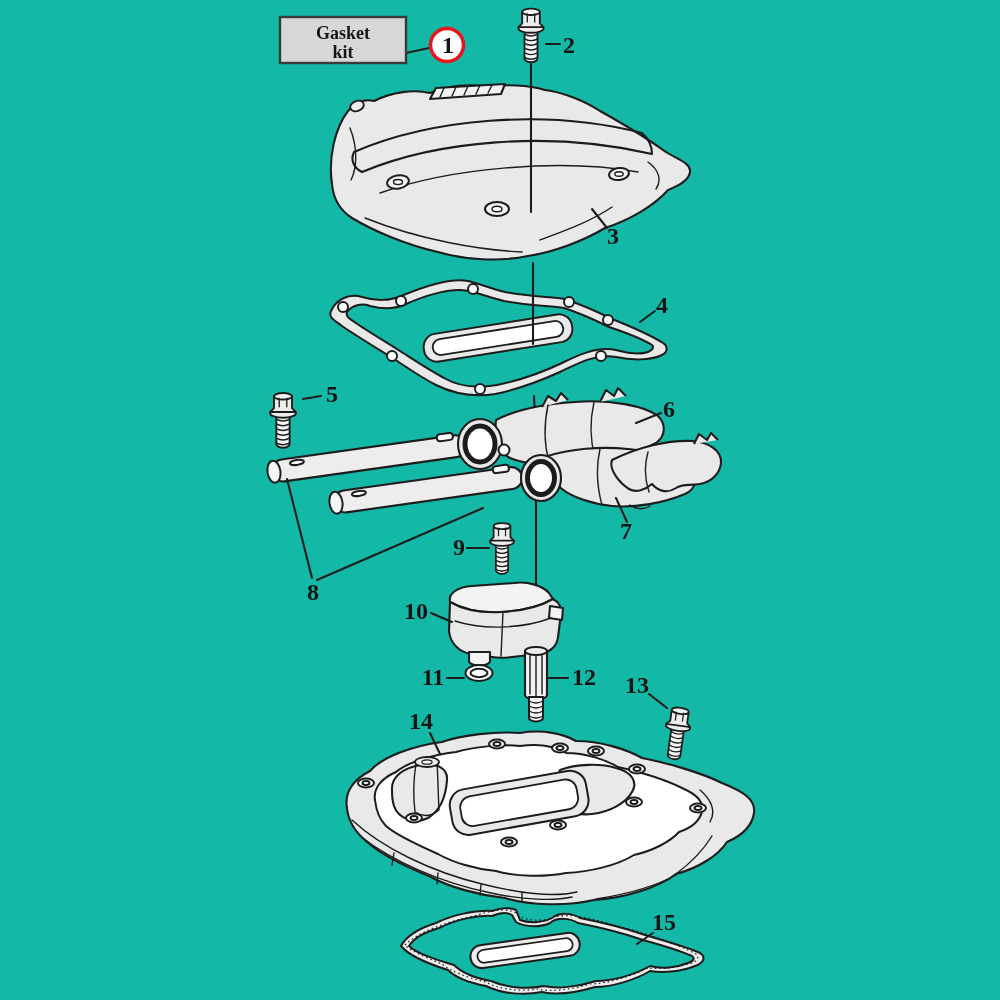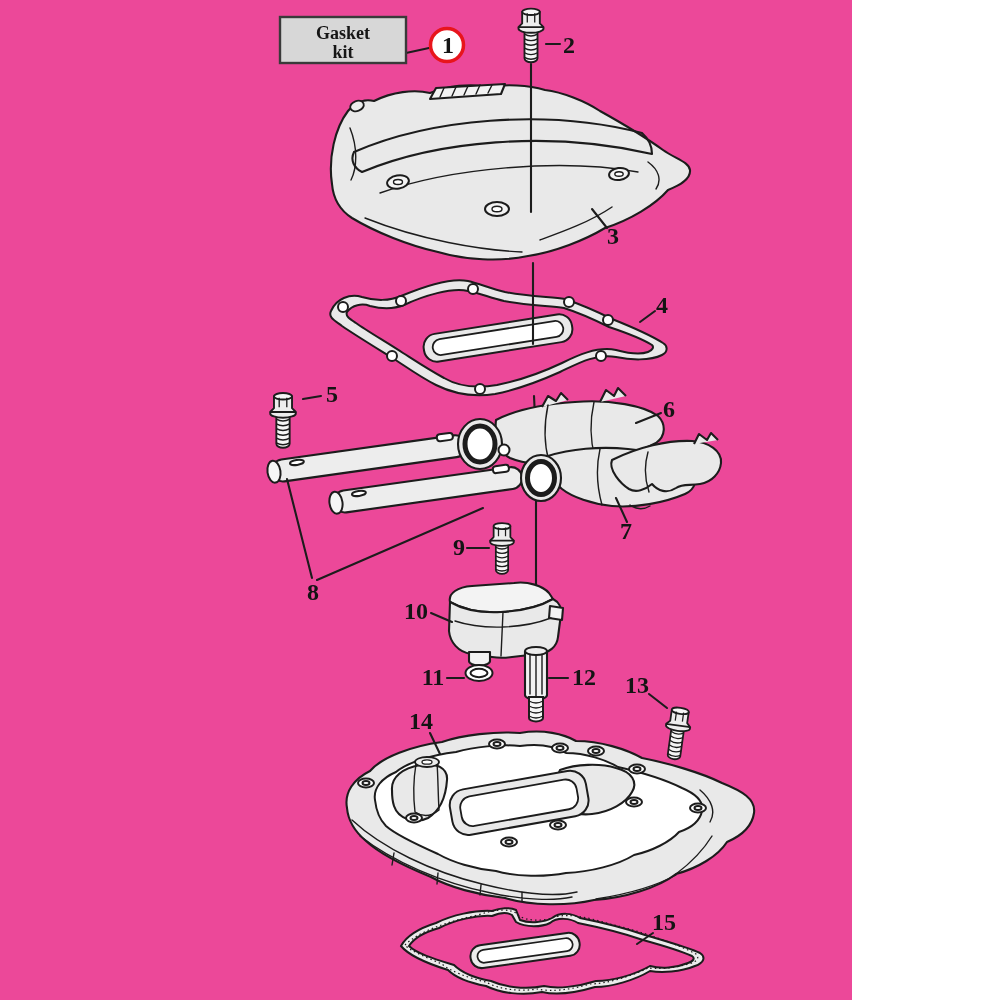--- a/index.html
+++ b/index.html
@@ -1,16 +1,16 @@
 <!DOCTYPE html>
 <html><head>
 <meta charset="utf-8">
 <style>
   html,body{margin:0;padding:0;background:#fff;}
-  .stage{position:relative;width:852px;height:1000px;background:#ec4899;overflow:hidden;
+  .stage{position:relative;width:1000px;height:1000px;background:#14b8a6;overflow:hidden;
          font-family:"Liberation Serif",serif;}
   .stage svg{position:absolute;left:0;top:0;}
   .lbl{font-family:"Liberation Serif",serif;font-weight:bold;font-size:24px;fill:#141414;text-anchor:middle;}
   .boxlbl{font-family:"Liberation Serif",serif;font-weight:bold;font-size:18px;fill:#161616;text-anchor:middle;}
   .ln{stroke:#1c1c1c;stroke-width:2.1;fill:none;stroke-linecap:round;stroke-linejoin:round;}
   .thin{stroke:#1c1c1c;stroke-width:1.4;fill:none;stroke-linecap:round;stroke-linejoin:round;}
   .fillp{fill:#e9e9e9;stroke:#1c1c1c;stroke-width:2.1;stroke-linejoin:round;}
   .filll{fill:#f3f3f3;stroke:#1c1c1c;stroke-width:2.1;stroke-linejoin:round;}
   .wfill{fill:#ffffff;stroke:#1c1c1c;stroke-width:2;stroke-linejoin:round;}
   .dotted{stroke:#1c1c1c;stroke-width:1.2;fill:none;stroke-dasharray:1.5 3;}

